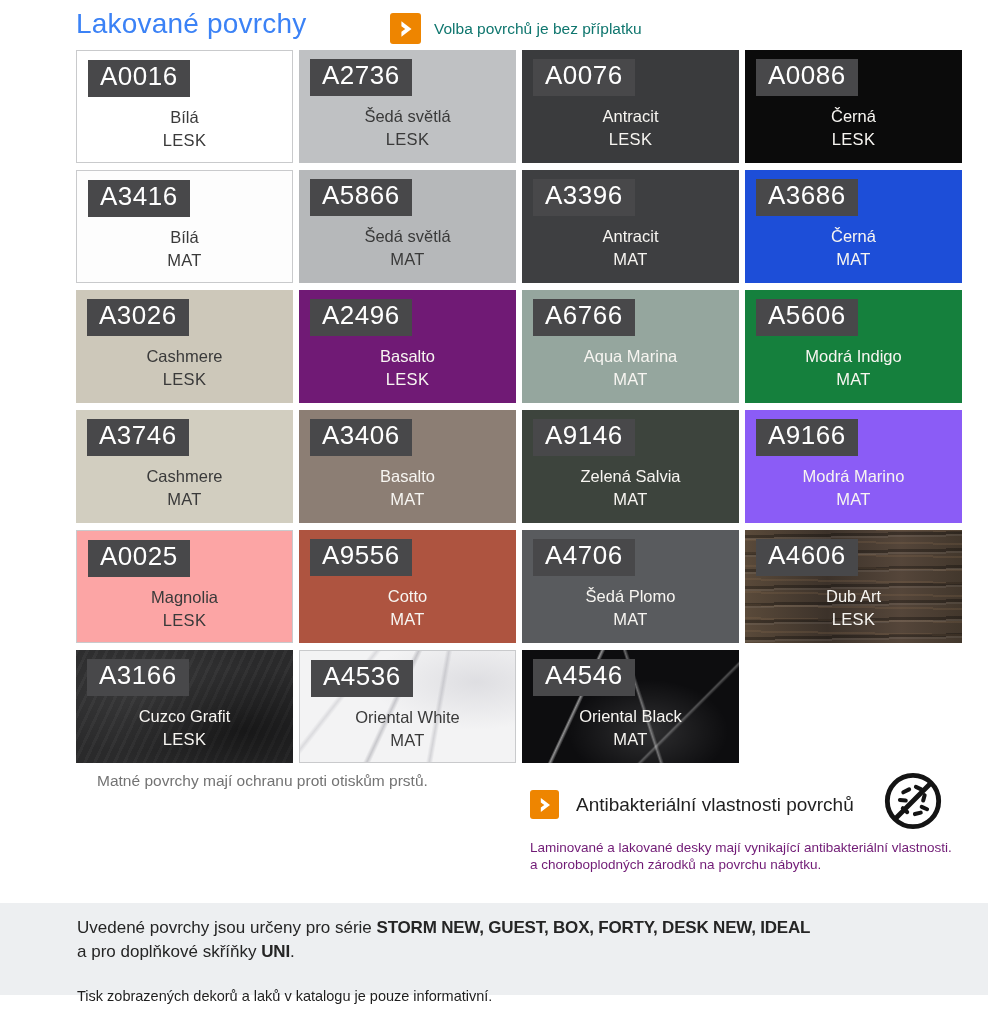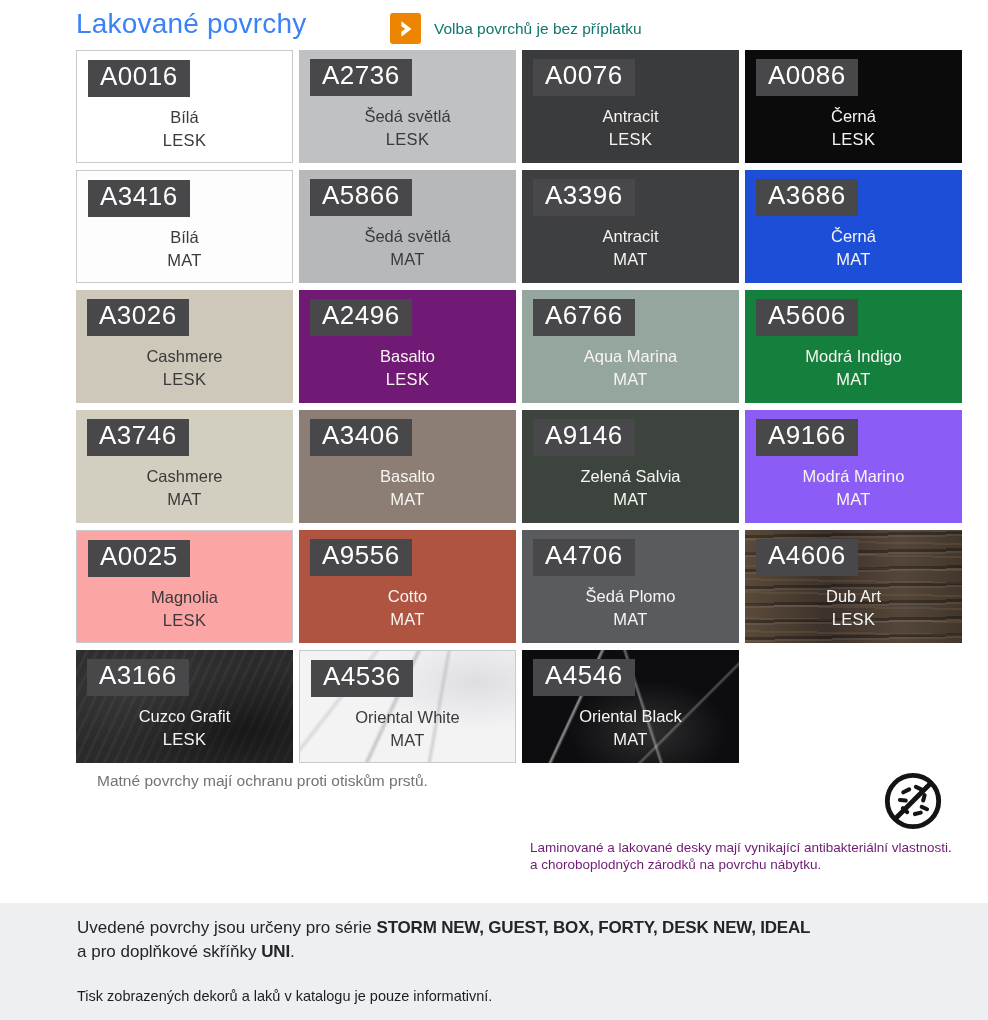--- a/index.html
+++ b/index.html
@@ -48,21 +48,21 @@
       radial-gradient(ellipse at 58% 72%, rgba(255,255,255,.14), rgba(0,0,0,0) 45%);}
 
   .fp-note{position:absolute; left:77px; top:772px; font-size:15.5px; color:#737373;margin-left:20px;}
 
   .anti-head{position:absolute; left:530px; top:790px; display:flex; align-items:center;}
   .anti-head .arrow-icon{width:29px; height:29px;}
   .anti-heading{margin-left:17px; font-size:19px; color:#1f1f1f;}
   .anti-body{position:absolute; left:530px; top:840px; width:445px; font-size:13.5px; line-height:16.5px; color:#701a75;}
   .bacteria{position:absolute; left:882px; top:770px;}
 
-  .footer-band{position:absolute; left:0; top:903px; width:988px; height:117px; background:#edeff1;}
+  .footer-band{position:absolute; left:0; top:903px; width:988px; height:92px; background:#edeff1;}
   .footer-main{position:absolute; left:77px; top:13px; width:840px; font-size:17px; line-height:24px; color:#252525;}
   .footer-main b{font-weight:700; letter-spacing:-.2px;}
   .footer-note{position:absolute; left:77px; top:85px; font-size:14.5px; color:#1e1e1e;}
 </style>
 </head>
 <body>
 
 <div class="page">
 
   <div class="title">Lakované povrchy</div>
@@ -189,20 +189,28 @@
       </div>
       <div class="swatch text-light texture-marble-black">
         <div class="code-badge">A4546</div>
         <div class="swatch-name">Oriental Black</div>
         <div class="swatch-finish">MAT</div>
       </div>
     </div>
 
   <div class="fp-note">Matné povrchy mají ochranu proti otiskům prstů.</div>
 
+  <div class="anti-head">
+    <span class="arrow-icon" style="background: rgb(238, 133, 0);">
+      <svg width="20" height="20" viewBox="0 0 24 24">
+        <path d="M7 3.5 L18 12 L7 20.5 L7 15 L11.2 12 L7 9 Z" fill="#ffffff"></path>
+      </svg>
+    </span>
+    <span class="anti-heading">Antibakteriální vlastnosti povrchů</span>
+  </div>
 
   <div class="anti-body">
       <div>Laminované a lakované desky mají vynikající antibakteriální vlastnosti.</div>
       <div>a choroboplodných zárodků na povrchu nábytku.</div>
     </div>
 
   <div class="bacteria">
     <svg width="62" height="62" viewBox="0 0 64 64" fill="none" stroke="#141414" stroke-linecap="round">
       <circle cx="32" cy="32" r="26.5" stroke-width="5"></circle>
       <line x1="14.5" y1="49.5" x2="49.5" y2="14.5" stroke-width="5"></line>

